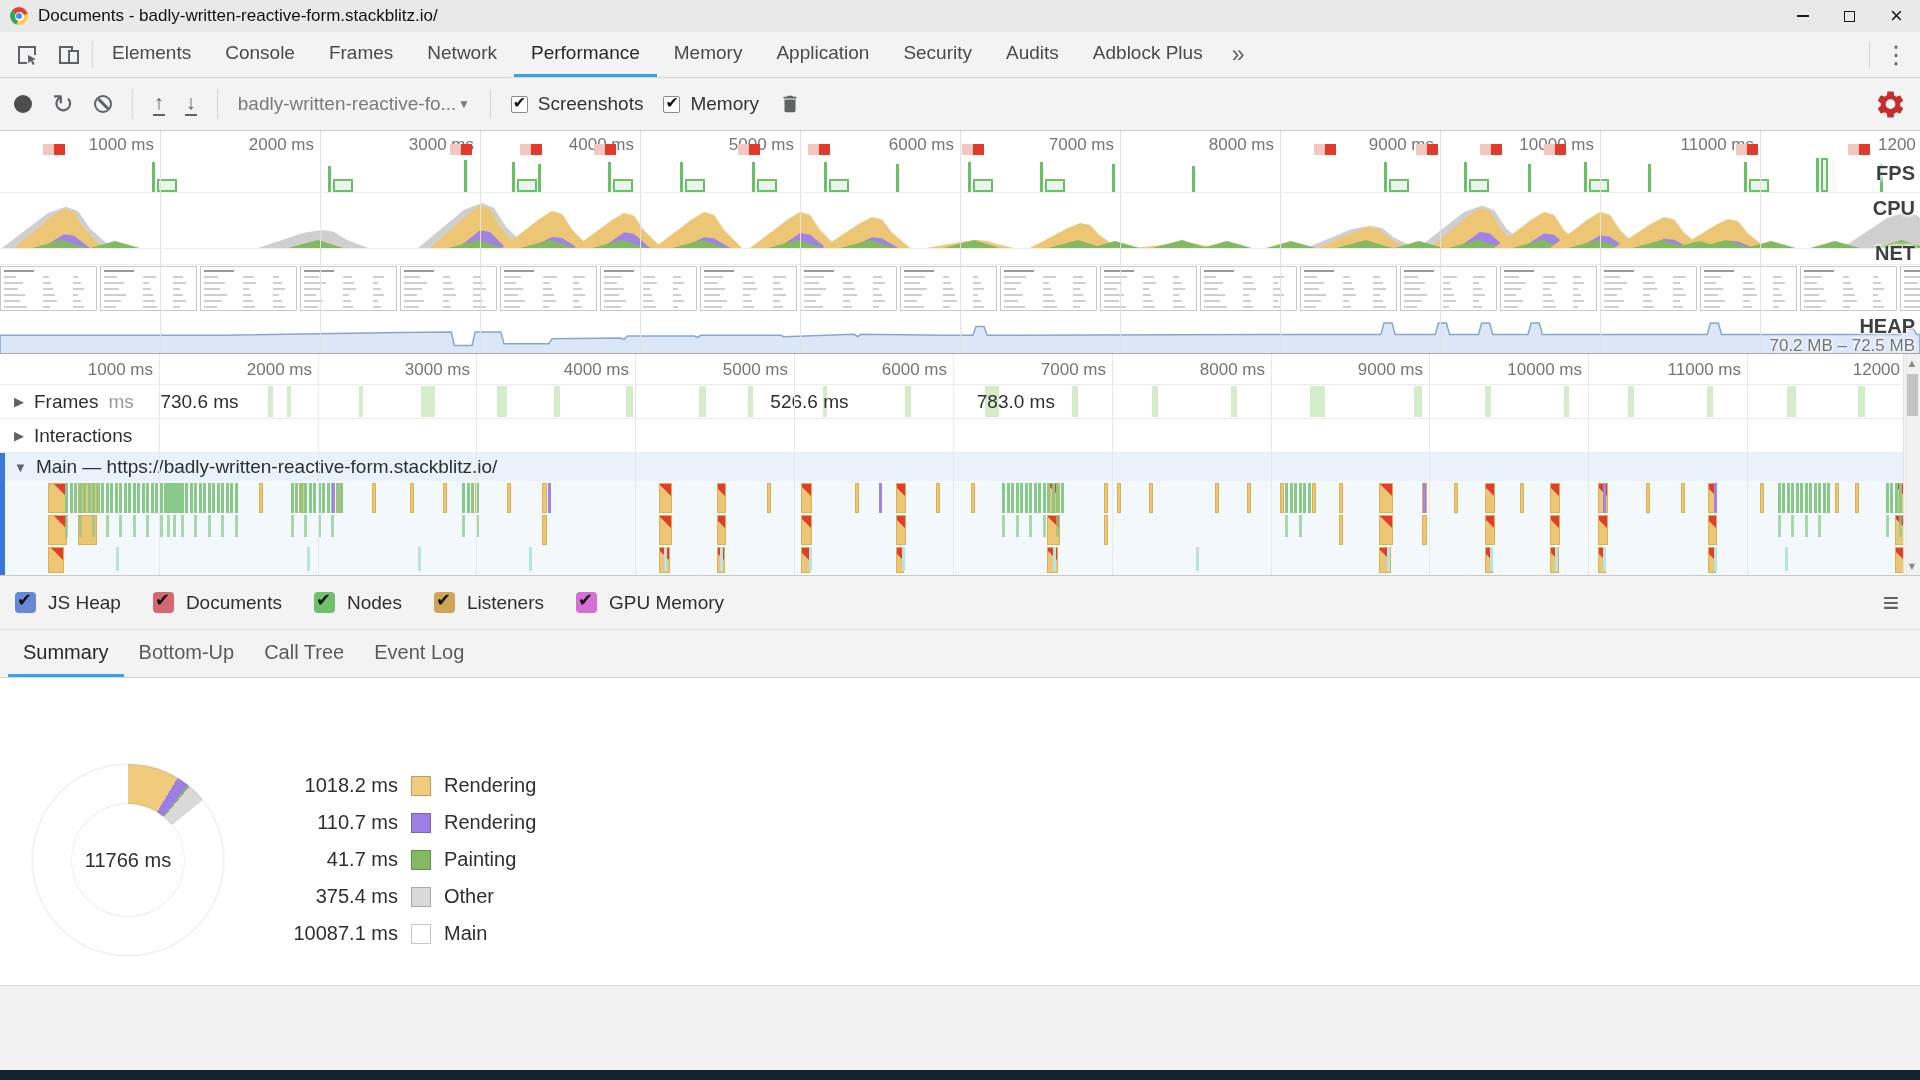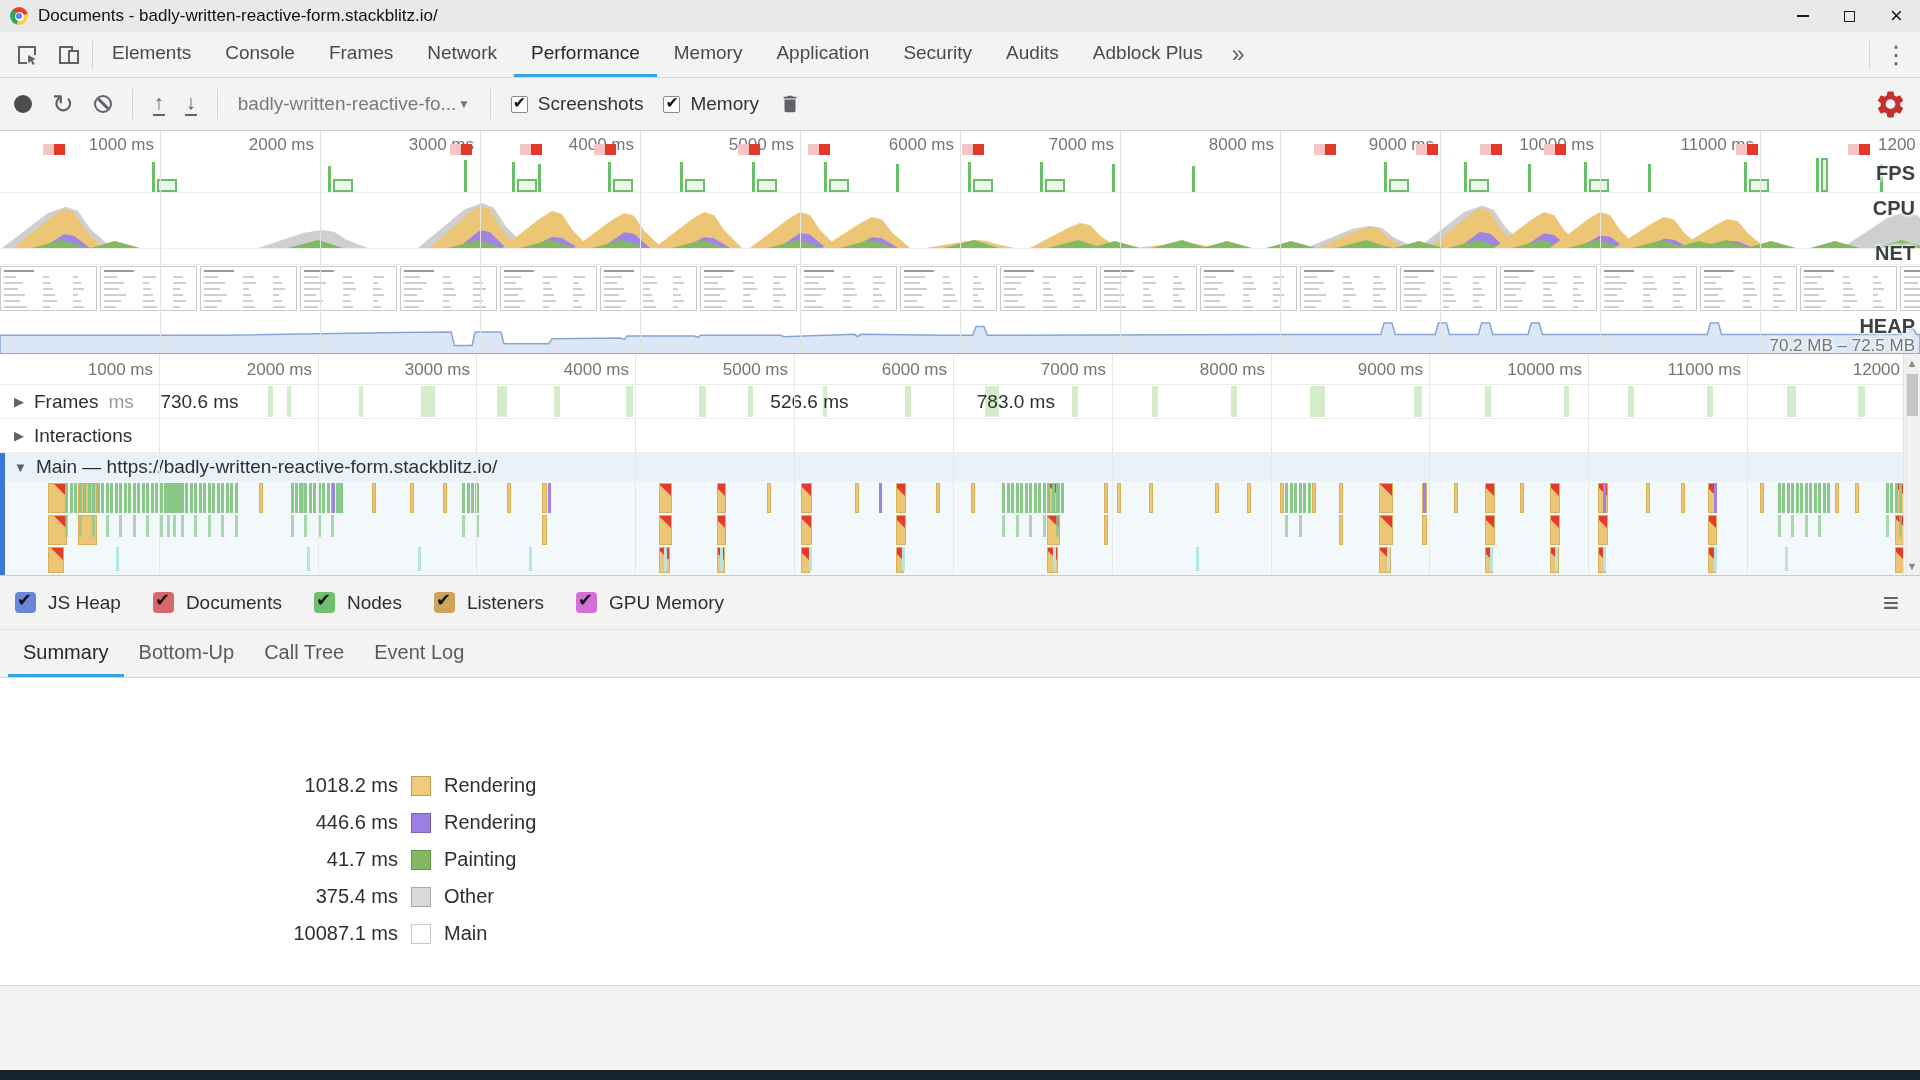--- a/index.html
+++ b/index.html
@@ -1161,28 +1161,31 @@
   </div>
 
 <div class="detail-tabs" id="detail-tabs">
     <div class="dtab active">Summary</div>
     <div class="dtab">Bottom-Up</div>
     <div class="dtab">Call Tree</div>
     <div class="dtab">Event Log</div>
   </div>
 
 <div class="summary">
+  <div class="donut" id="donut" style="background: conic-gradient(rgb(240, 203, 124) 0deg, rgb(240, 203, 124) 31.15deg, rgb(155, 127, 230) 31.15deg, rgb(155, 127, 230) 38.6deg, rgb(132, 185, 98) 38.6deg, rgb(132, 185, 98) 39.88deg, rgb(217, 217, 217) 39.88deg, rgb(217, 217, 217) 51.36deg, rgb(255, 255, 255) 51.36deg, rgb(255, 255, 255) 360deg);">
+    <div class="donut-hole">11766 ms</div>
+  </div>
   <div class="legend" id="legend">
       <div class="legend-row">
         <div class="legend-val">1018.2 ms</div>
         <div class="legend-swatch" style="background: rgb(240, 203, 124);"></div>
         <div class="legend-label">Rendering</div>
       </div>
       <div class="legend-row">
-        <div class="legend-val">446.6 ms</div>
+        <div class="legend-val">110.7 ms</div>
         <div class="legend-swatch" style="background: rgb(155, 127, 230);"></div>
         <div class="legend-label">Rendering</div>
       </div>
       <div class="legend-row">
         <div class="legend-val">41.7 ms</div>
         <div class="legend-swatch" style="background: rgb(132, 185, 98);"></div>
         <div class="legend-label">Painting</div>
       </div>
       <div class="legend-row">
         <div class="legend-val">375.4 ms</div>

